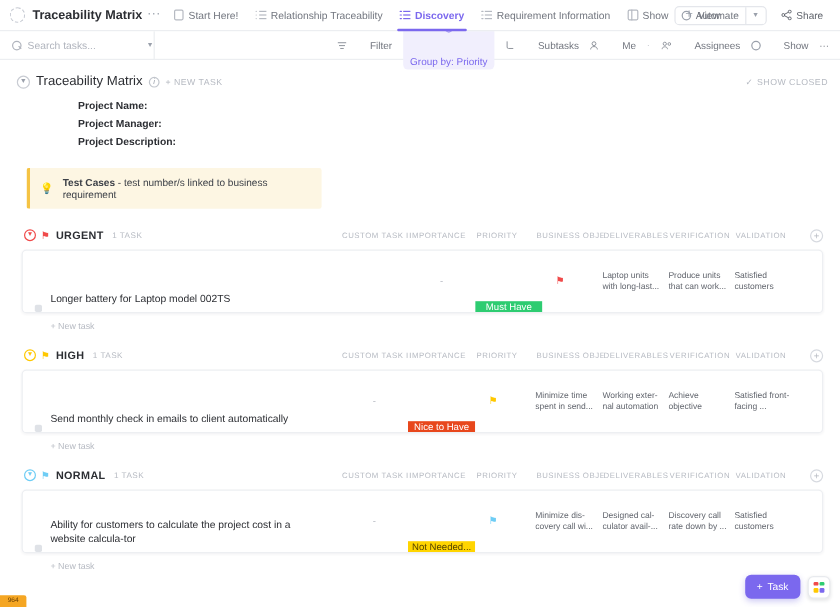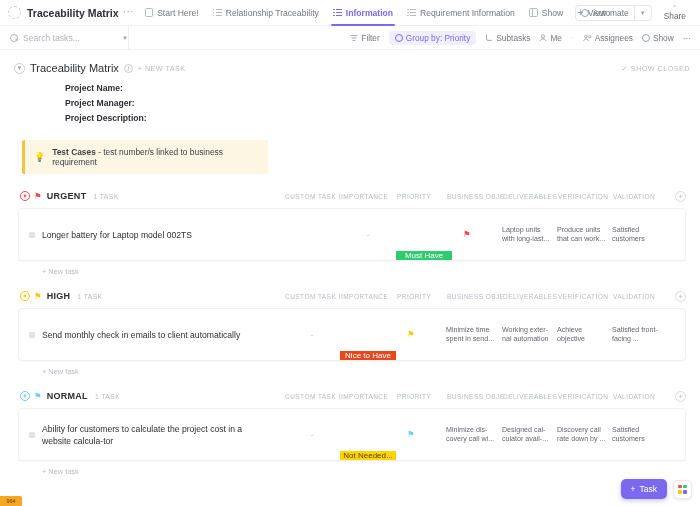--- a/index.html
+++ b/index.html
@@ -75,21 +75,21 @@
     border: 1px solid #e4e6eb; border-radius: 4px; padding: 0 5px;
     font-size: 8.4px; color: #72767f; cursor: pointer; background: #fff;
   }
   .pill .sepv { width: 1px; height: 14px; background: #e4e6eb; margin: 0 1px; }
   .circ-ico {
     width: 8px; height: 8px; border-radius: 50%; border: 1.2px solid #9aa0ab; flex: none;
   }
   .caret { font-size: 6px; color: #9aa0ab; }
   .share-btn {
     display: flex; align-items: center; gap: 4px; height: 16px;
-    padding: 0 6px; font-size: 8.4px; color: #62666e; cursor: pointer; flex-direction: column;
+    padding: 0 6px; font-size: 8.4px; color: #62666e; cursor: pointer;
   }
 
   
   .filterbar {
     height: 24px; display: flex; align-items: center;
     border-bottom: 1px solid #eceef1; background: #fff;
   }
   .search-wrap {
     display: flex; align-items: center; gap: 5px;
     width: 128px; padding-left: 10px; height: 24px;
@@ -103,24 +103,25 @@
     content:""; position:absolute; left:5.4px; top:5.4px; width:3px; height:1.3px;
     background:#b0b4bd; transform: rotate(45deg);
   }
   .search-ph { font-size: 8.6px; color: #b0b4bd; flex: 1; }
   .vdiv { width: 1px; height: 24px; background: #eceef1; }
 
   .fb-right {
     margin-left: auto; display: flex; align-items: center; gap: 9px;
     padding-right: 9px; font-size: 8.3px; color: #72767f;
   }
-  .fb-item { display: flex; align-items: center; gap: 3px; cursor: pointer; white-space: nowrap; }
+  .fb-item { display: flex; align-items: center; gap: 19px; cursor: pointer; white-space: nowrap; }
   .fb-item.hl {
     color: #7b68ee; background: #f1effd; border-radius: 4px;
     padding: 2px 6px;
+    flex-direction: column;
   }
   .fb-dot-sep { color: #c9ccd3; font-size: 8px; }
 
   
   .doc {
     padding: 8px 0 0 0; height: 456px; overflow: hidden; background: #fff;
   }
   .doc-head {
     display: flex; align-items: center; gap: 5px; padding: 4px 10px 0 14px;
   }
@@ -192,21 +193,21 @@
   .c-del  { width: 55px; }
   .c-ver  { width: 55px; }
   .c-val  { width: 56px; }
 
   .task-card {
     margin-top: 4px; background: #fff; border: 1px solid #edeff2;
     border-radius: 4px; box-shadow: 0 1px 2px rgba(20,25,40,.04);
     display: flex; align-items: stretch; min-height: 29px; overflow: hidden;
   }
   .tc-left {
-    display: flex; align-items: center; gap: 7px; padding-left: 10px;
+    display: flex; align-items: flex-end; gap: 7px; padding-left: 10px;
     flex: 1; min-width: 0;
   }
   .tc-check {
     width: 6px; height: 6px; border-radius: 1.5px; background: #dfe2e7; flex: none;
   }
   .tc-name {
     font-size: 8.6px; color: #2c2e33; line-height: 12px;
     padding: 5px 8px 5px 0; max-width: 238px;
   }
   .tc-cells { display: flex; align-items: stretch; }
@@ -282,21 +283,21 @@
 
     <div class="tab active">
       <span class="g-list">
           <i></i>
           <i></i>
           <i></i>
           <b></b>
           <b></b>
           <b></b>
         </span>
-      <span>Information</span>
+      <span>Discovery</span>
     </div>
     <div class="tab-sep"></div>
 
     <div class="tab">
       <span class="g-list">
           <i></i>
           <i></i>
           <i></i>
           <b></b>
           <b></b>

